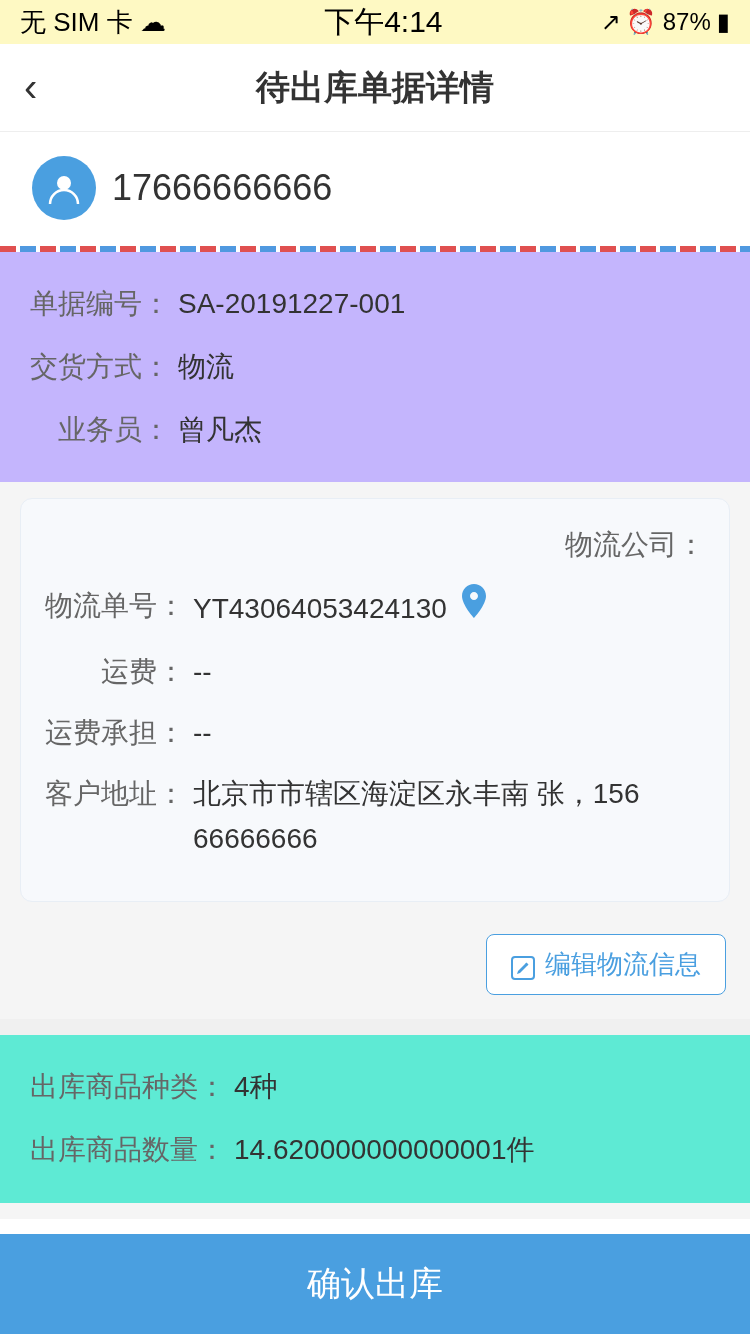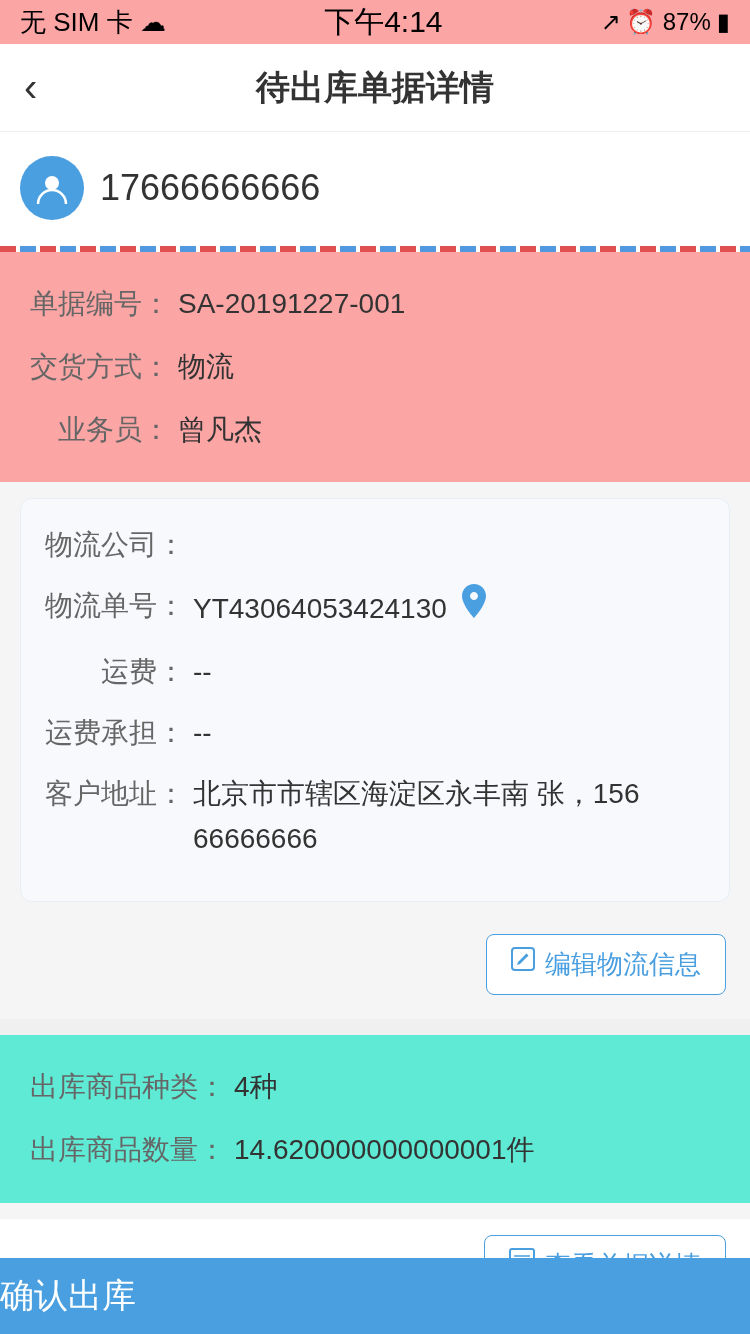--- a/index.html
+++ b/index.html
@@ -10,21 +10,21 @@
       font-family: -apple-system, "PingFang SC", "Helvetica Neue", sans-serif;
       background: #f5f5f5;
       font-size: 28px;
       color: #333;
       position: relative;
     }
 
     
     .status-bar {
       height: 44px;
-      background: #fca5a5;
+      background: #fef9c3;
       display: flex;
       align-items: center;
       justify-content: space-between;
       padding: 0 20px;
       font-size: 26px;
       color: #000;
     }
     .status-left { display: flex; align-items: center; gap: 10px; }
     .status-center { font-size: 30px; font-weight: 500; }
     .status-right { display: flex; align-items: center; gap: 6px; font-size: 24px; }
@@ -48,21 +48,21 @@
     }
     .nav-title {
       font-size: 34px;
       font-weight: 600;
       color: #333;
     }
 
     
     .user-header {
       background: #fff;
-      padding: 24px 20px;
+      padding: 24px 32px;
       display: flex;
       align-items: center;
       gap: 16px;
       margin-bottom: 0;
     }
     .user-avatar {
       width: 64px;
       height: 64px;
       border-radius: 50%;
       background: #4a9fe0;
@@ -97,21 +97,21 @@
         90deg,
         #e05050 0px, #e05050 16px,
         #fff 16px, #fff 20px,
         #5099e0 20px, #5099e0 36px,
         #fff 36px, #fff 40px
       );
     }
 
     
     .info-section {
-      background: #fca5a5;
+      background: #c4b5fd;
       padding: 30px 28px 30px 30px;
       margin-bottom: 16px;
     }
     .info-row {
       display: flex;
       align-items: flex-start;
       margin-bottom: 18px;
       line-height: 1.6;
     }
     .info-row:last-child { margin-bottom: 0; }
@@ -135,20 +135,21 @@
       border: 1px solid #e8eef5;
       border-radius: 12px;
       margin: 0 20px 16px 20px;
       padding: 24px 24px;
     }
     .logistics-row {
       display: flex;
       align-items: flex-start;
       margin-bottom: 16px;
       line-height: 1.6;
+      justify-content: flex-end;
     }
     .logistics-row:last-child { margin-bottom: 16px; }
     .logistics-label {
       color: #666;
       font-size: 28px;
       min-width: 140px;
       text-align: right;
       flex-shrink: 0;
     }
     .logistics-value {
@@ -178,21 +179,21 @@
       padding: 16px 24px 24px 24px;
     }
     .btn-outline {
       border: 1.5px solid #4a9fe0;
       color: #4a9fe0;
       background: #fff;
       border-radius: 8px;
       padding: 12px 24px;
       font-size: 26px;
       display: flex;
-      align-items: flex-start;
+      align-items: flex-end;
       gap: 8px;
       cursor: pointer;
     }
 
     
     .gray-divider {
       height: 16px;
       background: #f0f0f0;
     }
 
@@ -211,24 +212,24 @@
       background: #fff;
     }
 
     
     .confirm-btn-bar {
       position: fixed;
       bottom: 0;
       left: 0;
       width: 750px;
       background: #4a9fe0;
-      height: 76px;
-      display: flex;
-      align-items: center;
-      justify-content: flex-start;
+      height: 100px;
+      display: flex;
+      align-items: center;
+      justify-content: center;
       cursor: pointer;
     }
     .confirm-btn-text {
       color: #fff;
       font-size: 34px;
       font-weight: 500;
     }
   </style>
 </head>
 <body>

